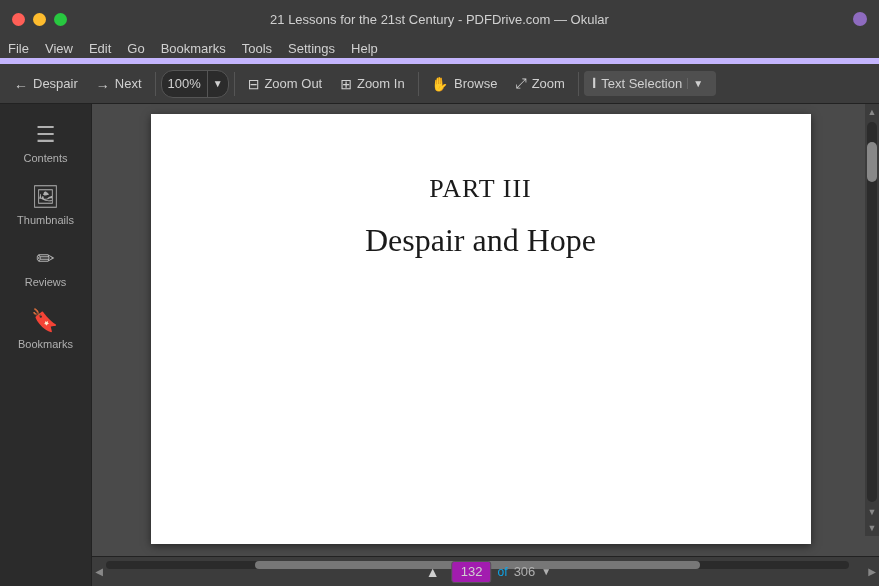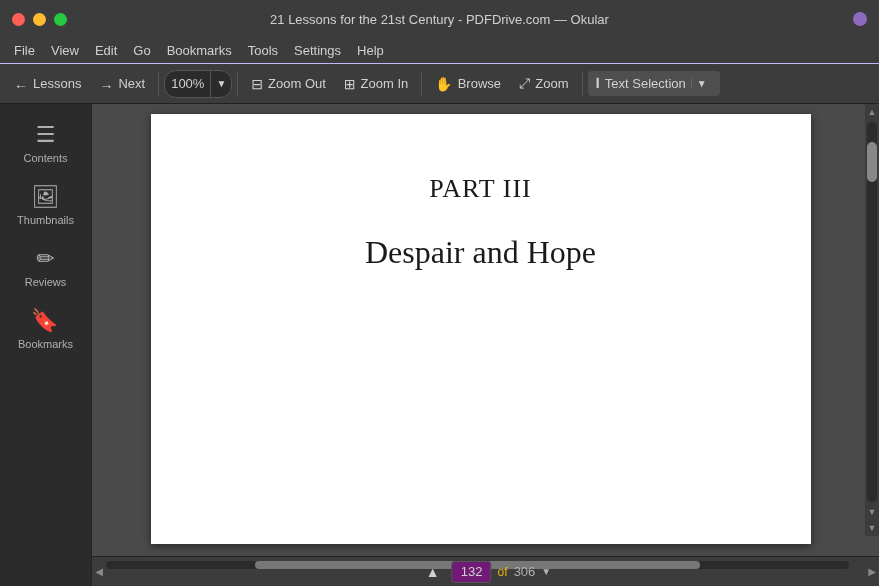--- a/index.html
+++ b/index.html
@@ -52,22 +52,22 @@
       border-radius: 50%;
       background: #8e6bbf;
     }
 
     
     .menubar {
       height: 26px;
       background: #3c3c3c;
       display: flex;
       align-items: center;
-      padding: 0 6px;
-      border-bottom: 1px solid #c4b5fd;
+      padding: 0 0;
+      border-bottom: 6px solid #c4b5fd;
       flex-shrink: 0;
     }
     .menu-item {
       color: #d0d0d0;
       font-size: 13px;
       padding: 2px 8px;
       cursor: pointer;
       border-radius: 3px;
     }
 
@@ -263,21 +263,21 @@
       flex-direction: column;
       align-items: center;
       padding: 60px 80px 40px;
       box-shadow: 0 2px 8px rgba(0,0,0,0.5);
     }
     .pdf-part-title {
       font-family: Georgia, 'Times New Roman', serif;
       font-size: 26px;
       font-weight: normal;
       color: #1a1a1a;
-      margin-bottom: 30px;
+      margin-bottom: 18px;
       text-align: center;
       letter-spacing: 1px;
     }
     .pdf-chapter-title {
       font-family: Georgia, 'Times New Roman', serif;
       font-size: 32px;
       font-weight: normal;
       color: #1a1a1a;
       margin-bottom: 70px;
       text-align: center;
@@ -339,31 +339,31 @@
     }
     .page-nav-arrow {
       background: transparent;
       border: none;
       color: #d0d0d0;
       font-size: 14px;
       cursor: pointer;
       padding: 2px 6px;
     }
     .page-number-input {
-      background: #701a75;
+      background: #a21caf;
       border: 1px solid #555;
       border-radius: 3px;
       color: #d0d0d0;
       font-size: 13px;
       text-align: center;
       width: 40px;
       height: 22px;
     }
     .page-of {
-      color: #eab308;
+      color: #0ea5e9;
       font-size: 12px;
     }
     .page-total {
       color: #b0b0b0;
       font-size: 13px;
     }
     .page-dropdown {
       background: transparent;
       border: none;
       color: #b0b0b0;
@@ -391,21 +391,21 @@
   <span class="menu-item">Go</span>
   <span class="menu-item">Bookmarks</span>
   <span class="menu-item">Tools</span>
   <span class="menu-item">Settings</span>
   <span class="menu-item">Help</span>
 </div>
 
 <div class="toolbar">
   <button class="toolbar-btn">
     <span class="toolbar-icon">←</span>
-    <span>Lessons</span>
+    <span>Despair</span>
   </button>
   <button class="toolbar-btn">
     <span class="toolbar-icon">→</span>
     <span>Next</span>
   </button>
   <div class="toolbar-separator"></div>
   <div class="zoom-control">
     <span class="zoom-value">100%</span>
     <button class="zoom-dropdown-btn">▼</button>
   </div>

